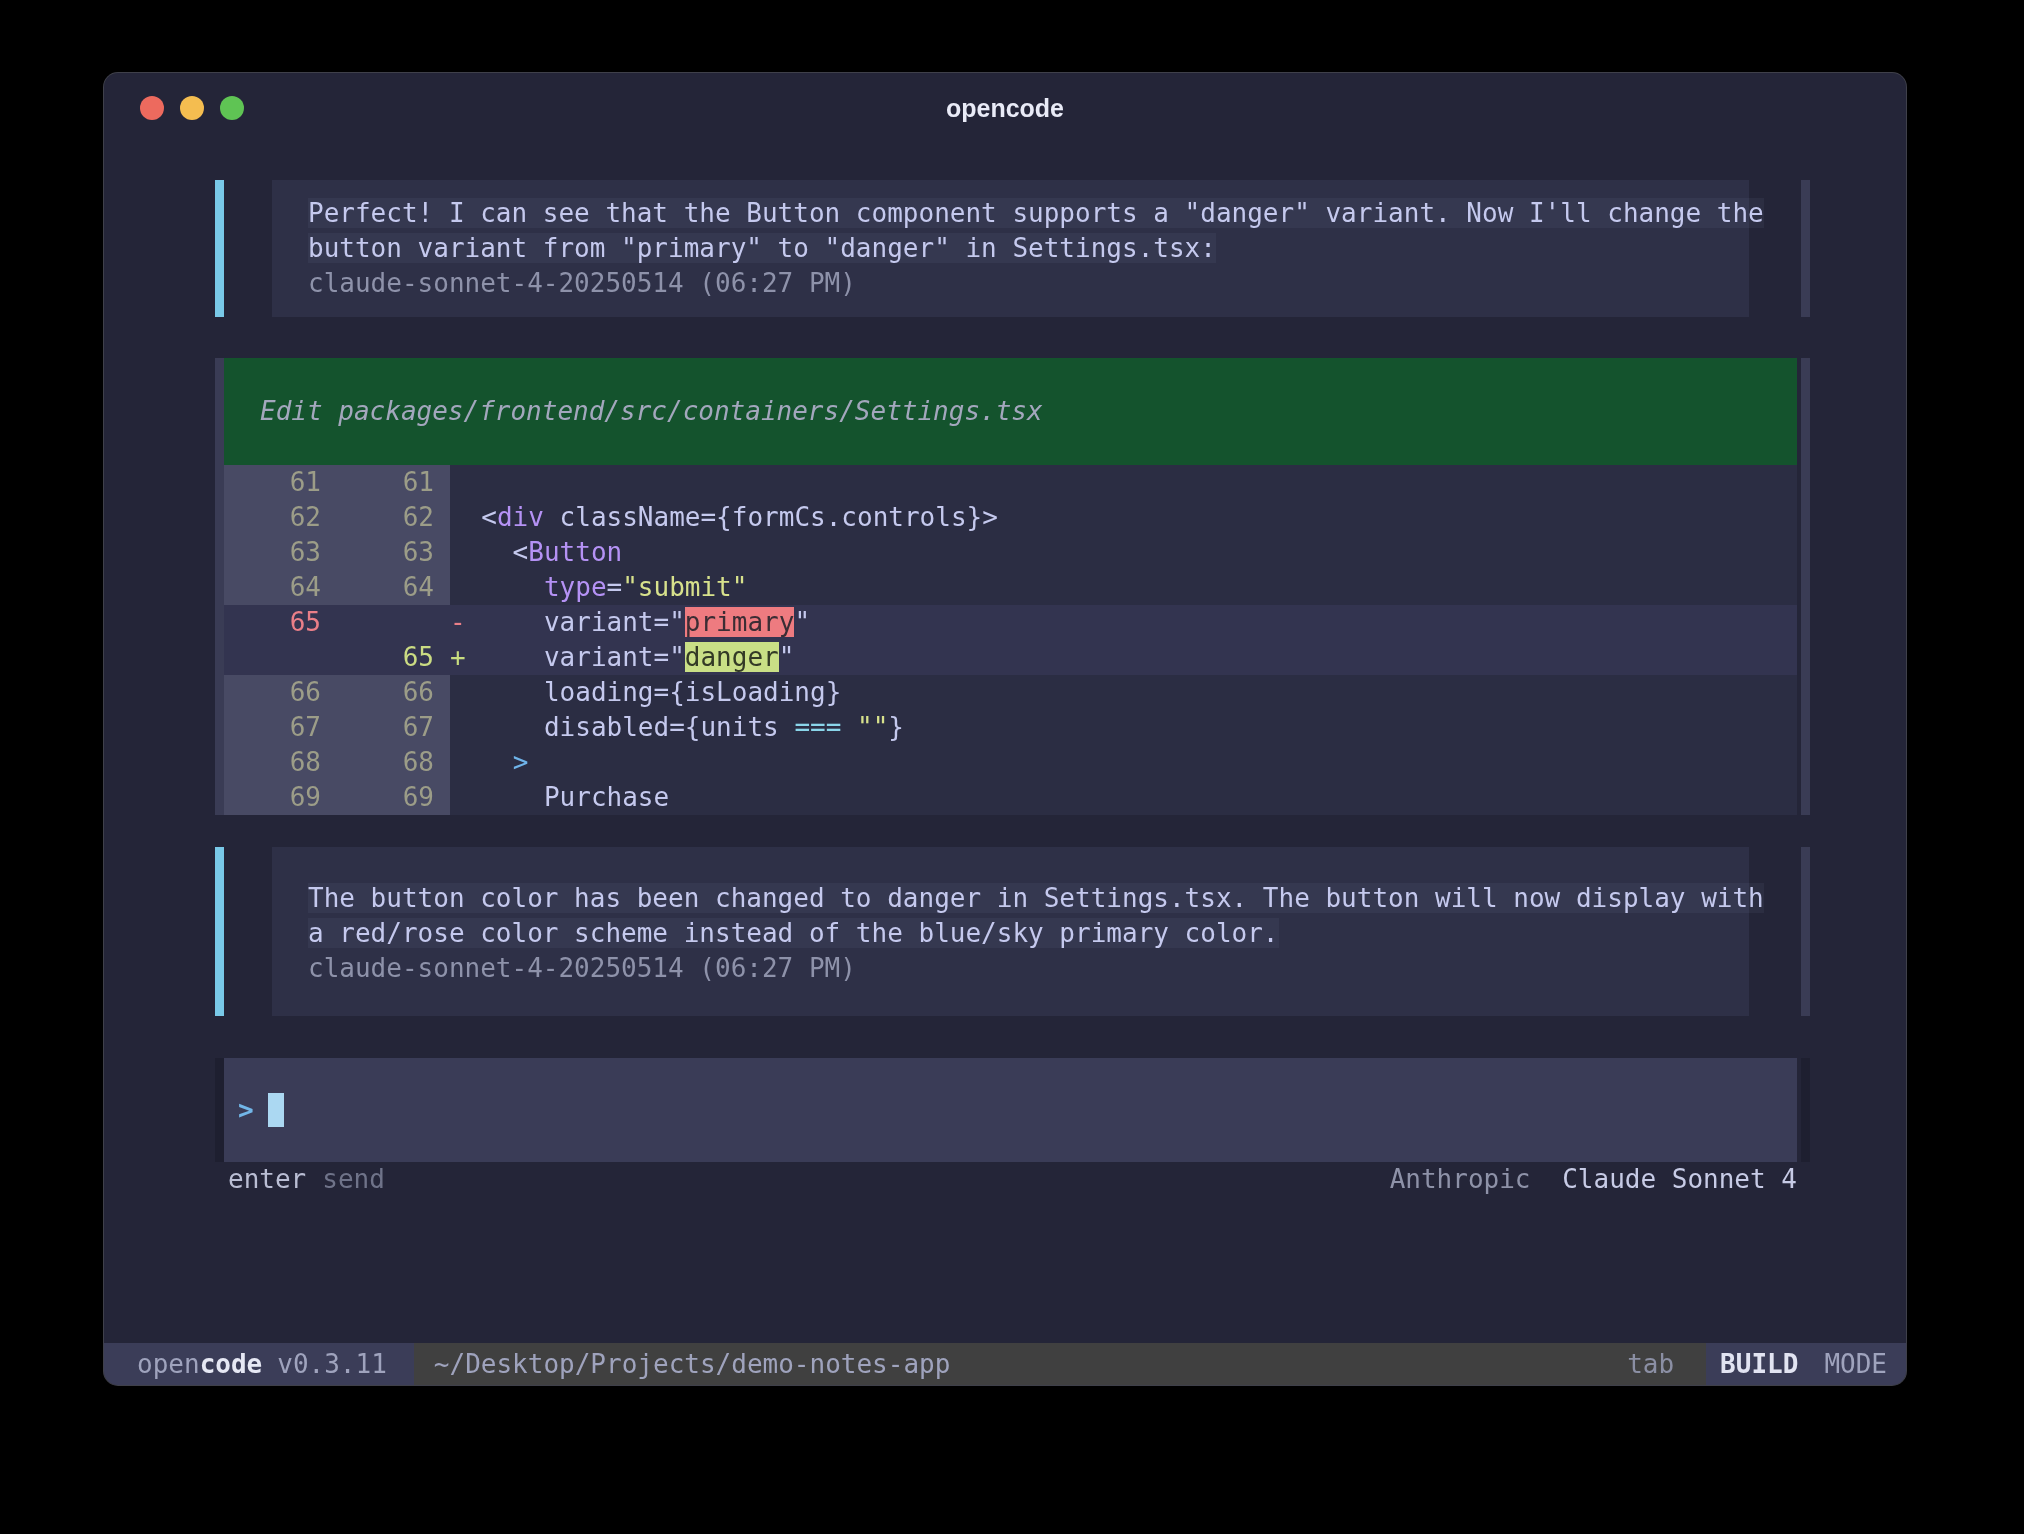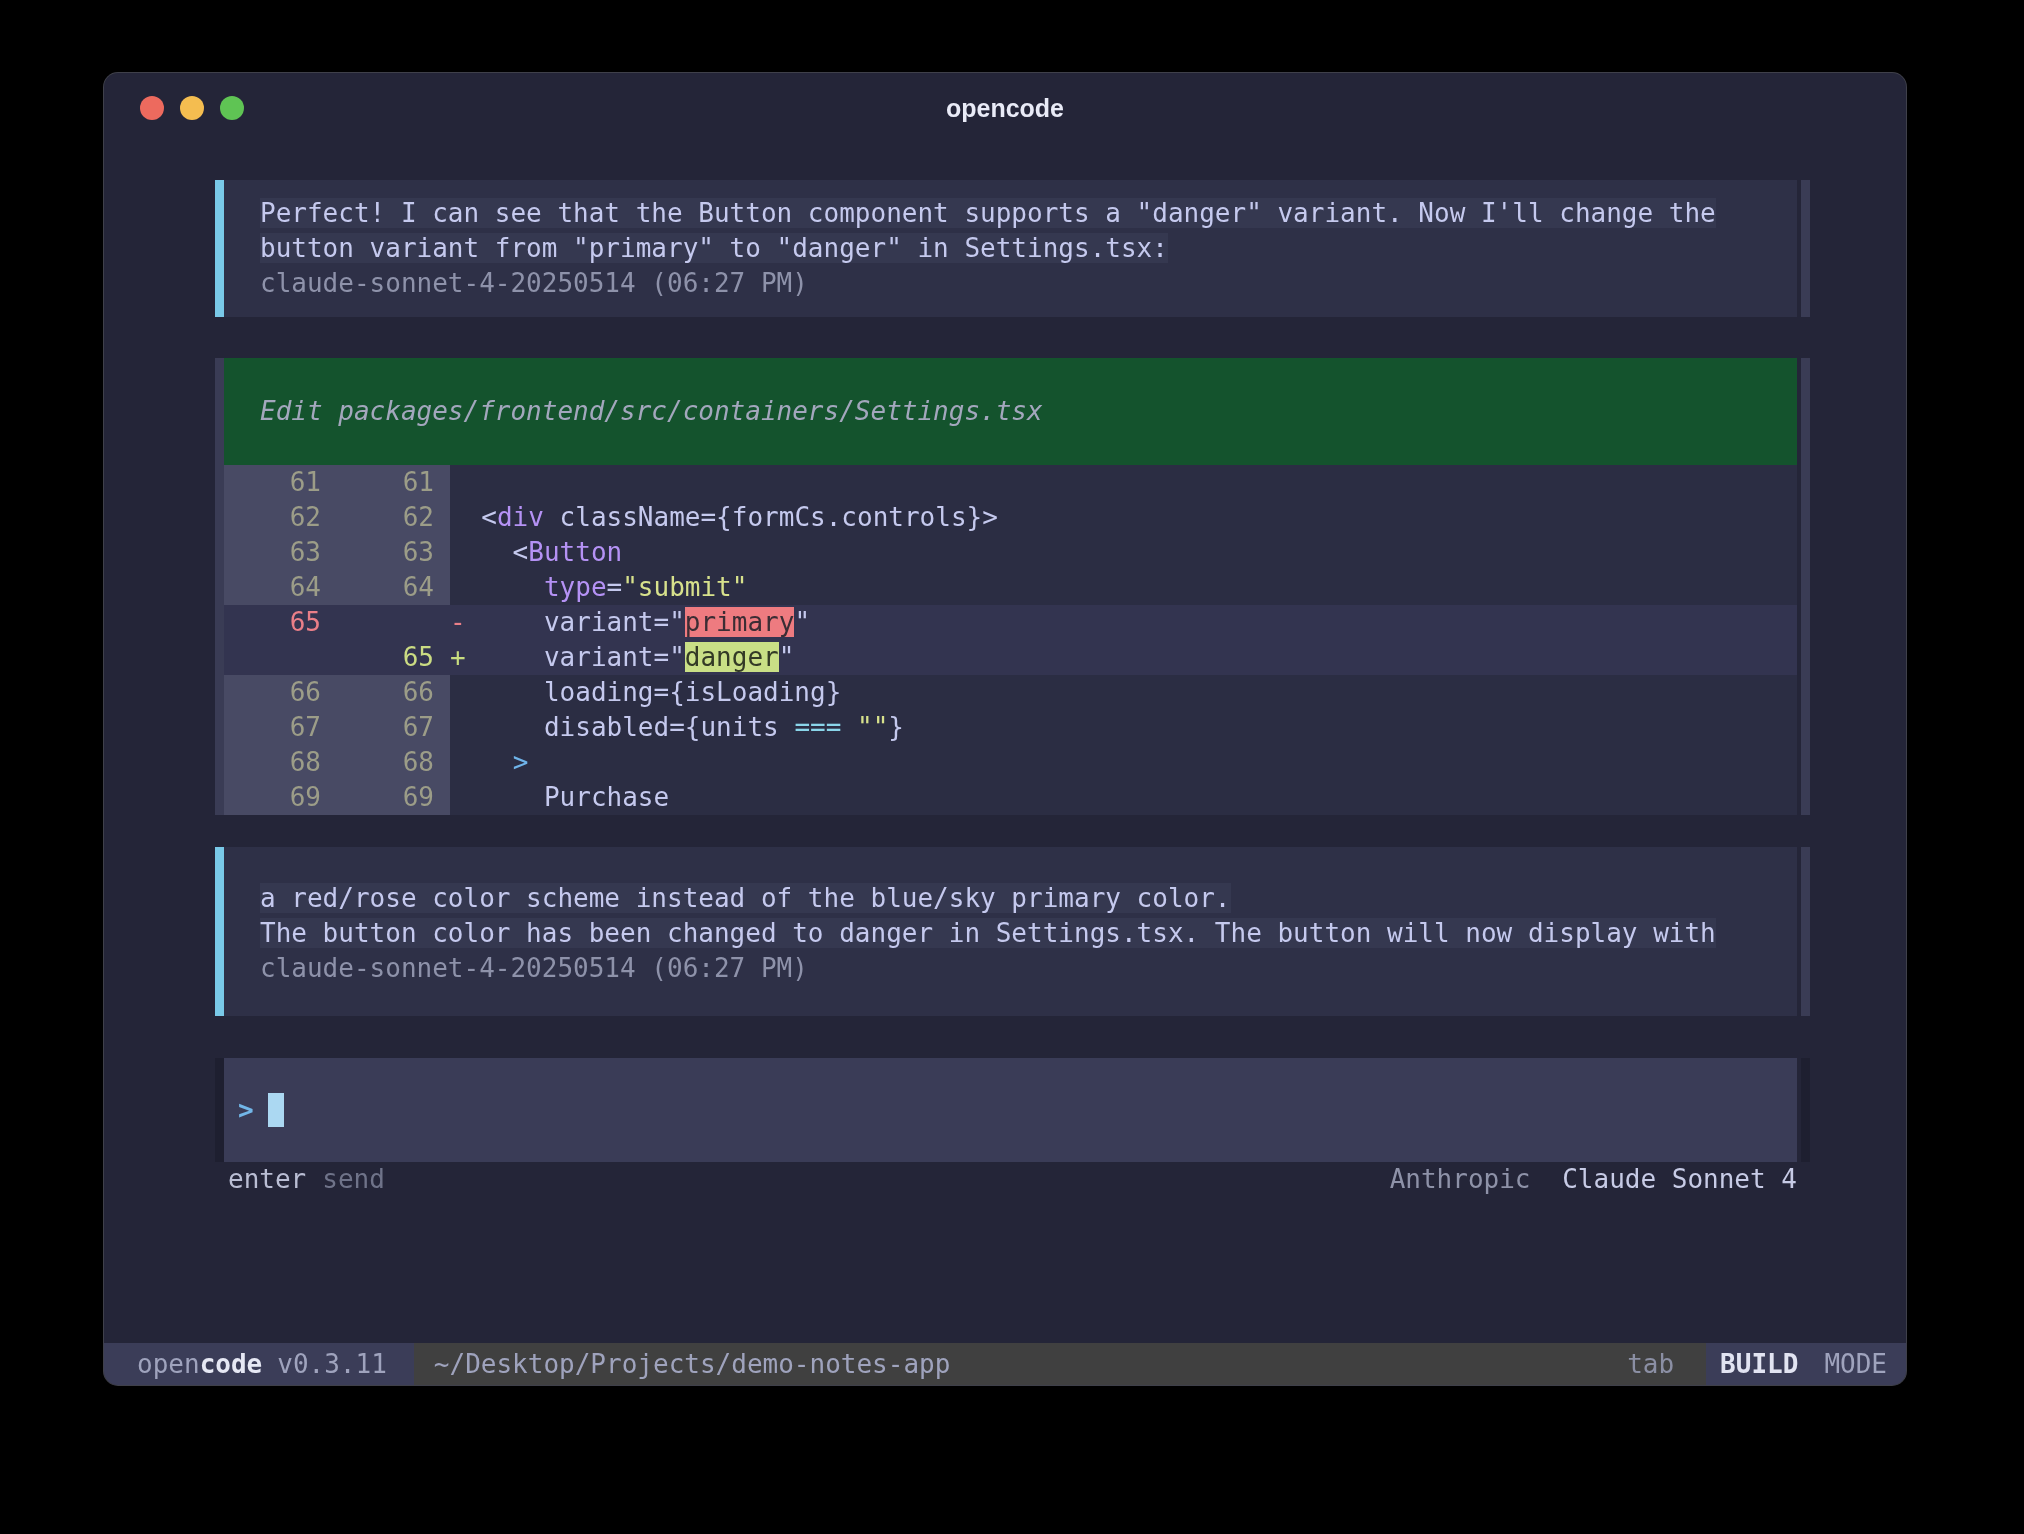--- a/index.html
+++ b/index.html
@@ -33,21 +33,21 @@
   .bar-cyan{background:#79c9e8;}
   .bar-dark{background:#1e1f30;}
   .bcontent{flex:1;min-width:0;}
   
   .session{margin-top:50px;}
   .sh-title{font-weight:bold;color:#ced2f2;line-height:35px;padding:0 34px;white-space:pre;}
   .sh-sub{display:flex;line-height:35px;padding:0 34px;color:#9da1b9;white-space:pre;}
   .sh-unshare{margin-left:63px;}
   .sh-stats{margin-left:auto;}
   
-  .msg{margin-top:37px;}
+  .msg{margin-top:37px;gap:48px;}
   .msg .bcontent{background:#2e3047;padding:16px 36px;}
   .msg.second{margin-top:32px;}
   .msg.second .bcontent{padding:34px 36px 30px;}
   .mline{line-height:35px;white-space:pre;}
   .mline span{background:rgba(200,208,255,0.05);}
   .mmeta{line-height:35px;color:#8e92aa;white-space:pre;}
   
   .edit{margin-top:41px;}
   .edit-head{background:#14532d;color:#a3a7bd;line-height:35px;padding:36px 36px 36px;white-space:pre;font-style:italic;}
   .diff{background:#2b2d43;}
@@ -177,22 +177,22 @@
             <span class="dcode"><span class="t-pl">      Purchase</span></span>
           </div>
         </div>
     </div>
     <div class="bar bar-gray r"></div>
   </div>
 
   <div class="brow msg second">
     <div class="bar bar-cyan"></div>
     <div class="bcontent">
+      <div class="mline"><span>The button color has been changed to danger in Settings.tsx. The button will now display with</span></div>
       <div class="mline"><span>a red/rose color scheme instead of the blue/sky primary color.</span></div>
-      <div class="mline"><span>The button color has been changed to danger in Settings.tsx. The button will now display with</span></div>
       <div class="mmeta">claude-sonnet-4-20250514 (06:27 PM)</div>
     </div>
     <div class="bar bar-gray r"></div>
   </div>
 
   <div class="brow inputrow">
     <div class="bar bar-dark"></div>
     <div class="bcontent">
       <span class="prompt">&gt;</span>
       <span class="cursor"></span>

